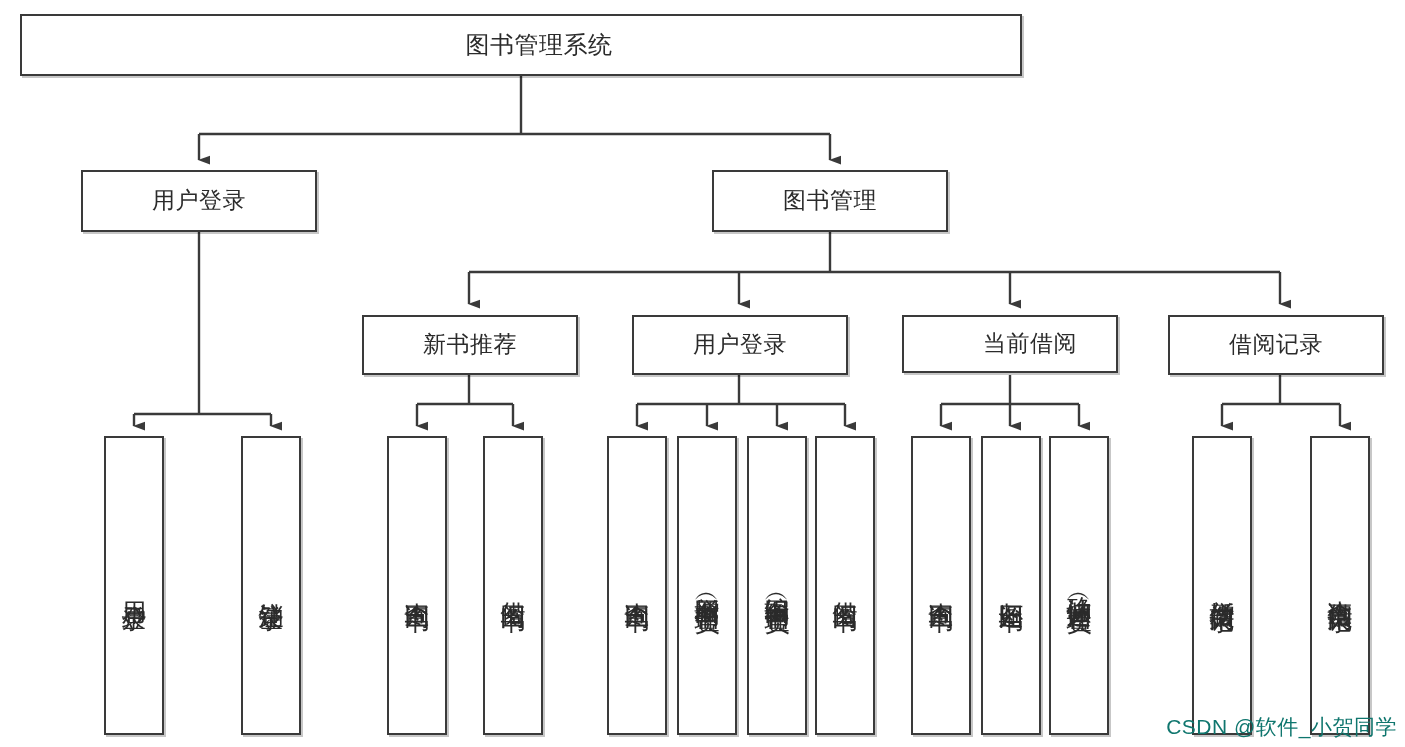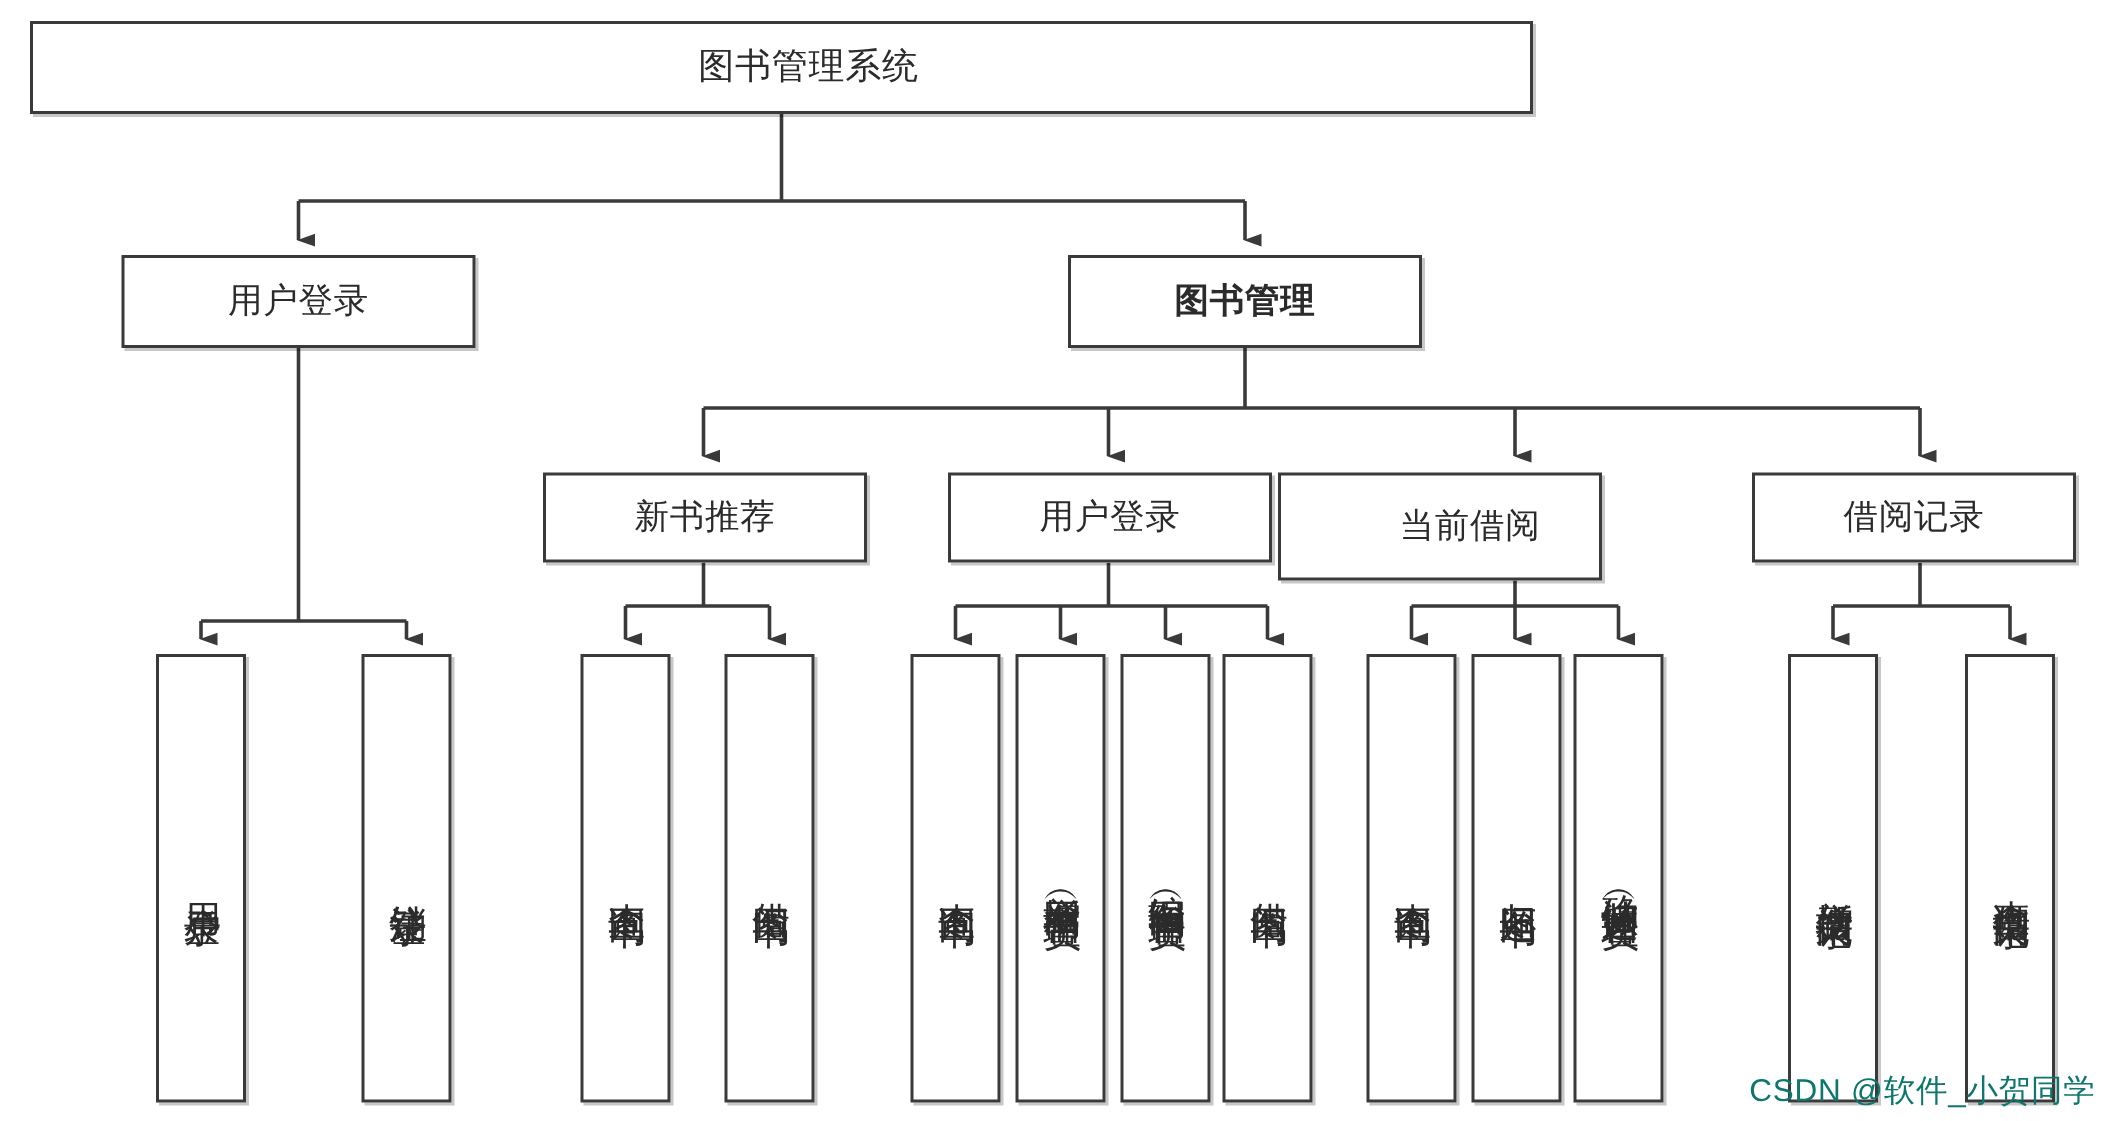--- a/index.html
+++ b/index.html
@@ -129,31 +129,31 @@
     </g>
   </svg>
 
   <div class="node horiz root" style="left:20px; top:14px; width:1002px; height:62px;">
     <span class="lbl">图书管理系统</span>
   </div>
 
   <div class="node horiz" style="left:81px; top:170px; width:236px; height:62px;">
     <span class="lbl">用户登录</span>
   </div>
-  <div class="node horiz" style="left:712px; top:170px; width:236px; height:62px;font-weight:bold;">
+  <div class="node horiz" style="left:712px; top:170px; width:236px; height:62px;">
     <span class="lbl">图书管理</span>
   </div>
 
   <div class="node horiz" style="left:362px; top:315px; width:216px; height:60px;align-items:center;">
     <span class="lbl">新书推荐</span>
   </div>
   <div class="node horiz" style="left:632px; top:315px; width:216px; height:60px;">
     <span class="lbl">用户登录</span>
   </div>
-  <div class="node horiz" style="left:852px; top:315px; width:216px; height:72px;padding-left:40px;">
+  <div class="node horiz" style="left:902px; top:315px; width:216px; height:58px;padding-left:40px;">
     <span class="lbl">当前借阅</span>
   </div>
   <div class="node horiz" style="left:1168px; top:315px; width:216px; height:60px;">
     <span class="lbl">借阅记录</span>
   </div>
 
   <div class="node vert" style="left:104px; top:436px; width:60px; height:299px;">
     <span class="lbl">用户登录</span>
   </div>
   <div class="node vert" style="left:241px; top:436px; width:60px; height:299px;">

